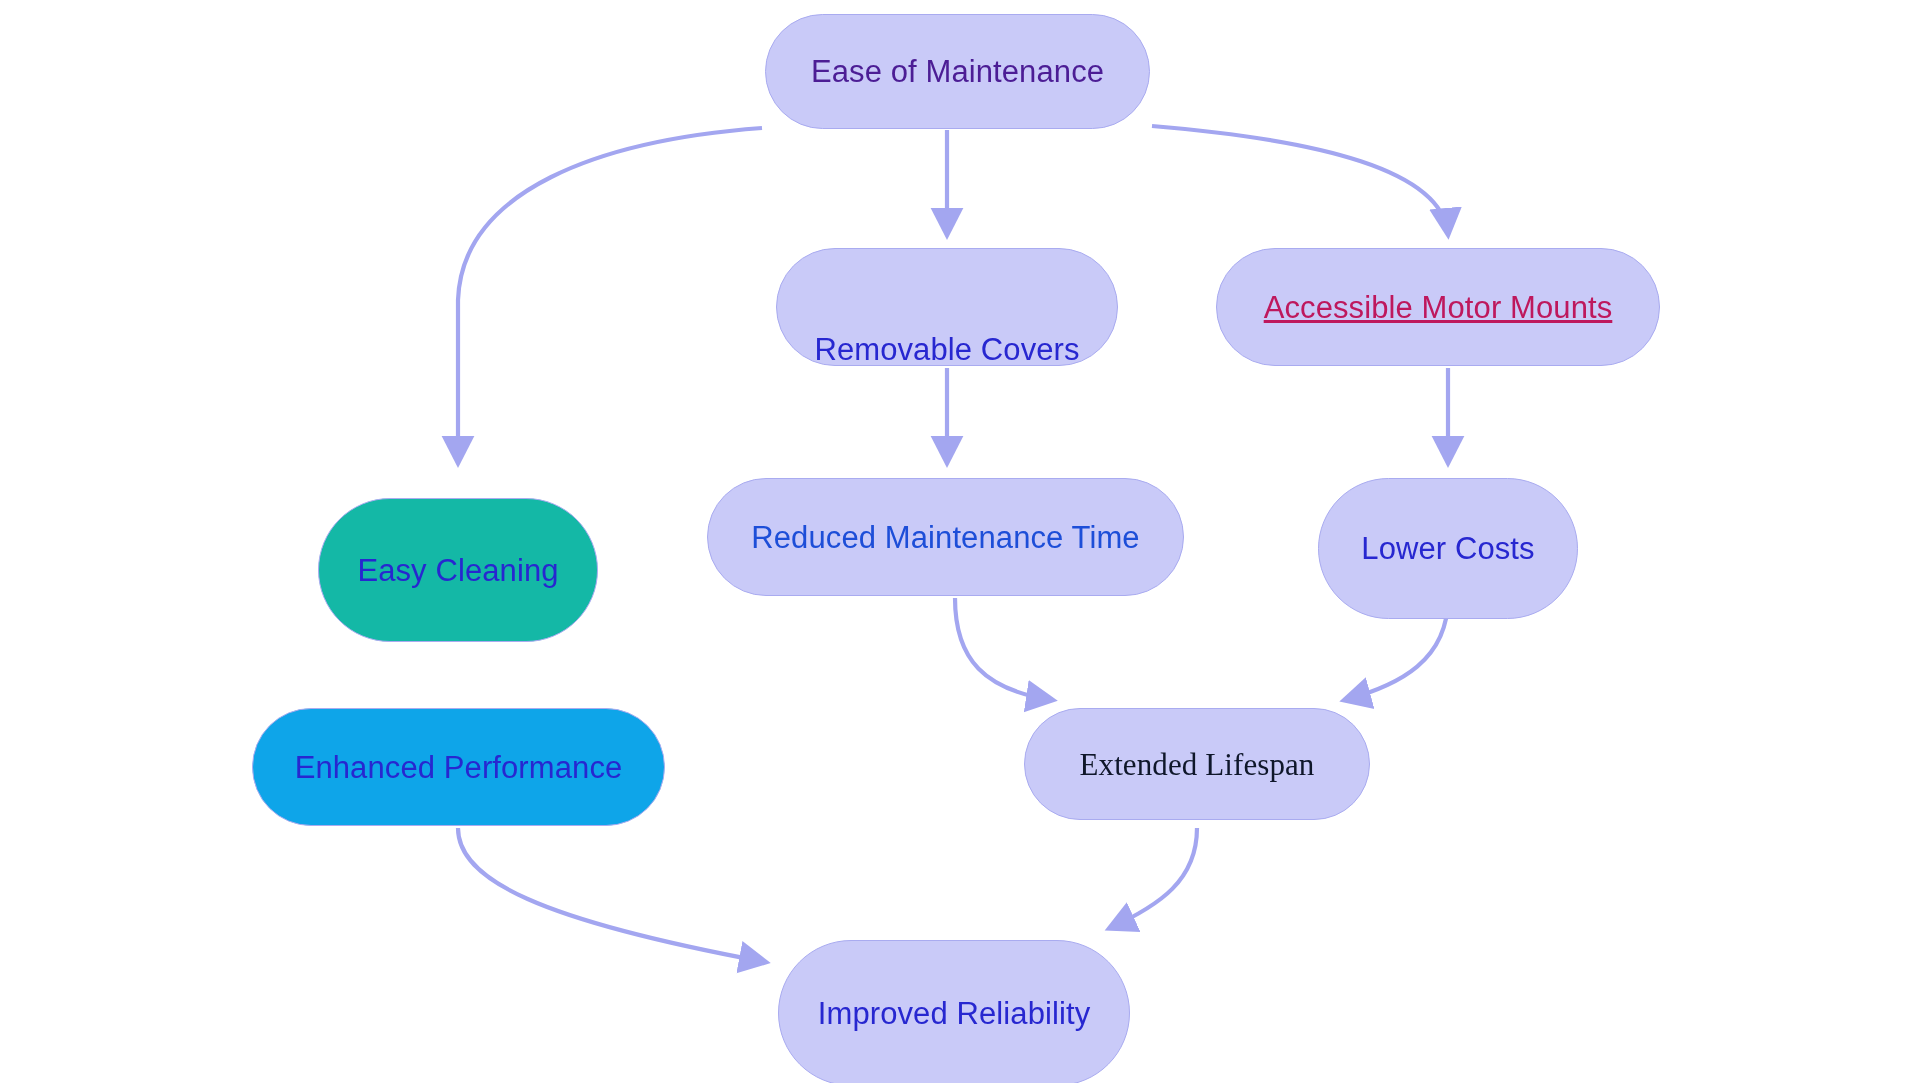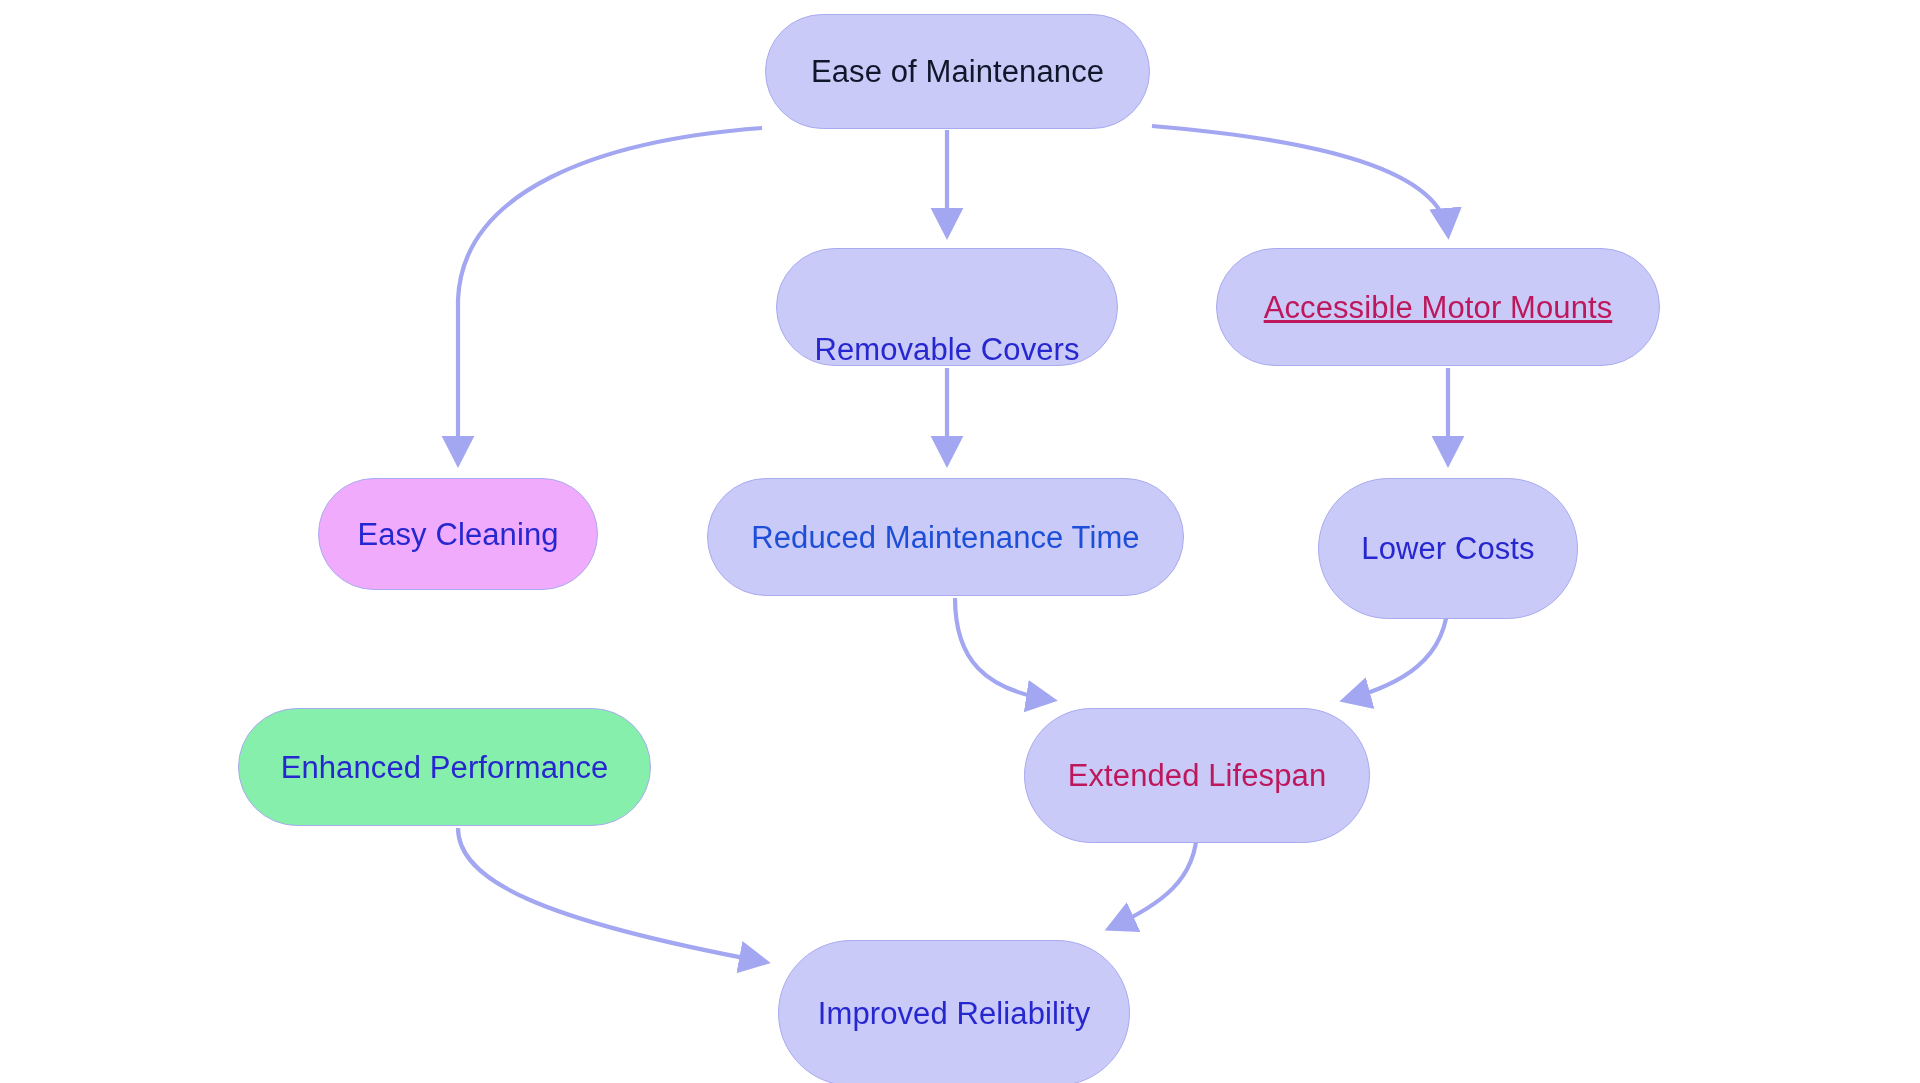--- a/index.html
+++ b/index.html
@@ -64,42 +64,42 @@
         <path d="M 947 368 L 947 462"></path>
         <path d="M 1448 368 L 1448 462"></path>
         <path d="M 955 598 C 955 660, 985 690, 1052 700"></path>
         <path d="M 1448 598 C 1448 660, 1400 685, 1345 700"></path>
         <path d="M 458 828 C 458 880, 540 920, 765 962"></path>
         <path d="M 1197 828 C 1197 880, 1160 905, 1110 928"></path>
       </g>
   </svg>
 
   <div id="node-layer">
-      <div class="node" style="left: 765px; top: 14px; width: 385px; height: 115px; background: rgb(201, 202, 248); border-color: rgb(169, 171, 240); color: #0f172a;">
+      <div class="node" style="left: 765px; top: 14px; width: 385px; height: 115px; background: rgb(201, 202, 248); border-color: rgb(169, 171, 240); color: #4c1d95;">
         <span class="node-label">Ease of Maintenance</span>
       </div>
       <div class="node" style="left: 776px; top: 248px; width: 342px; height: 118px; background: rgb(201, 202, 248); border-color: rgb(169, 171, 240); color: rgb(39, 39, 208); align-items: flex-end;">
         <span class="node-label">Removable Covers</span>
       </div>
       <div class="node" style="left: 1216px; top: 248px; width: 444px; height: 118px; background: rgb(201, 202, 248); border-color: rgb(169, 171, 240); color: #be185d; text-decoration: underline;">
         <span class="node-label">Accessible Motor Mounts</span>
       </div>
-      <div class="node" style="left: 318px; top: 478px; width: 280px; height: 112px; background: #f0abfc; border-color: rgb(169, 171, 240); color: rgb(39, 39, 208);">
+      <div class="node" style="left: 318px; top: 498px; width: 280px; height: 144px; background: #14b8a6; border-color: rgb(169, 171, 240); color: rgb(39, 39, 208);">
         <span class="node-label">Easy Cleaning</span>
       </div>
       <div class="node" style="left: 707px; top: 478px; width: 477px; height: 118px; background: rgb(201, 202, 248); border-color: rgb(169, 171, 240); color: #1d4ed8;">
         <span class="node-label">Reduced Maintenance Time</span>
       </div>
       <div class="node" style="left: 1318px; top: 478px; width: 260px; height: 141px; background: rgb(201, 202, 248); border-color: rgb(169, 171, 240); color: rgb(39, 39, 208);">
         <span class="node-label">Lower Costs</span>
       </div>
-      <div class="node" style="left: 238px; top: 708px; width: 413px; height: 118px; background: #86efac; border-color: rgb(169, 171, 240); color: rgb(39, 39, 208);">
+      <div class="node" style="left: 252px; top: 708px; width: 413px; height: 118px; background: #0ea5e9; border-color: rgb(169, 171, 240); color: rgb(39, 39, 208);">
         <span class="node-label">Enhanced Performance</span>
       </div>
-      <div class="node" style="left: 1024px; top: 708px; width: 346px; height: 135px; background: rgb(201, 202, 248); border-color: rgb(169, 171, 240); color: #be185d;">
+      <div class="node" style="left: 1024px; top: 708px; width: 346px; height: 112px; background: rgb(201, 202, 248); border-color: rgb(169, 171, 240); color: #0f172a; font-family: Liberation Serif, serif;">
         <span class="node-label">Extended Lifespan</span>
       </div>
       <div class="node" style="left: 778px; top: 940px; width: 352px; height: 146px; background: rgb(201, 202, 248); border-color: rgb(169, 171, 240); color: rgb(39, 39, 208);">
         <span class="node-label">Improved Reliability</span>
       </div>
     </div>
 
 </div>
 
 </body></html>

